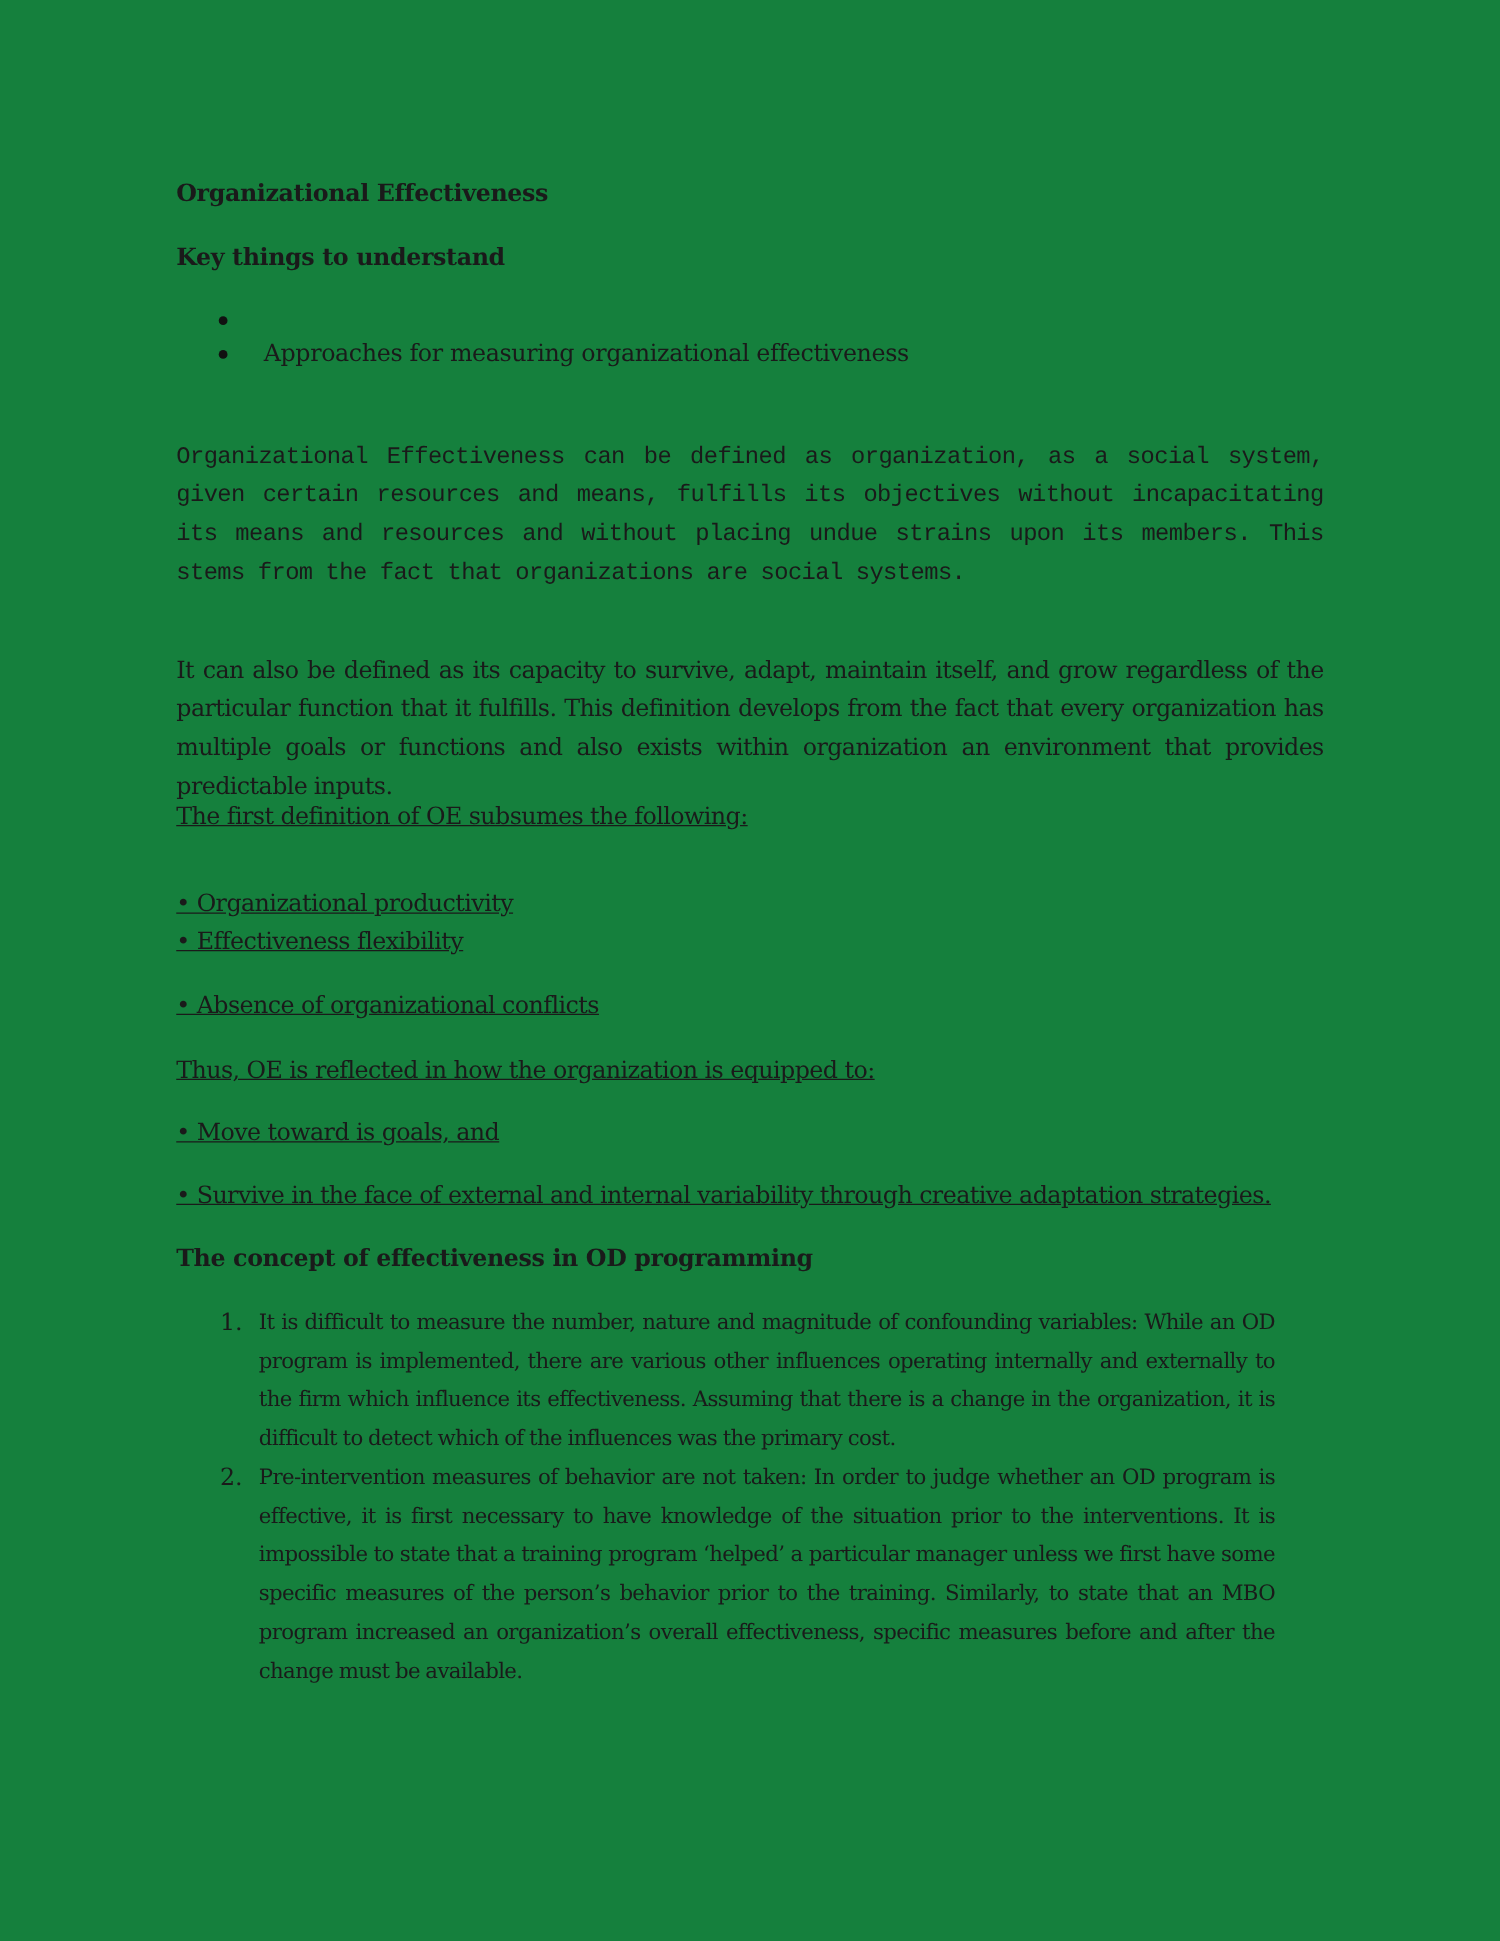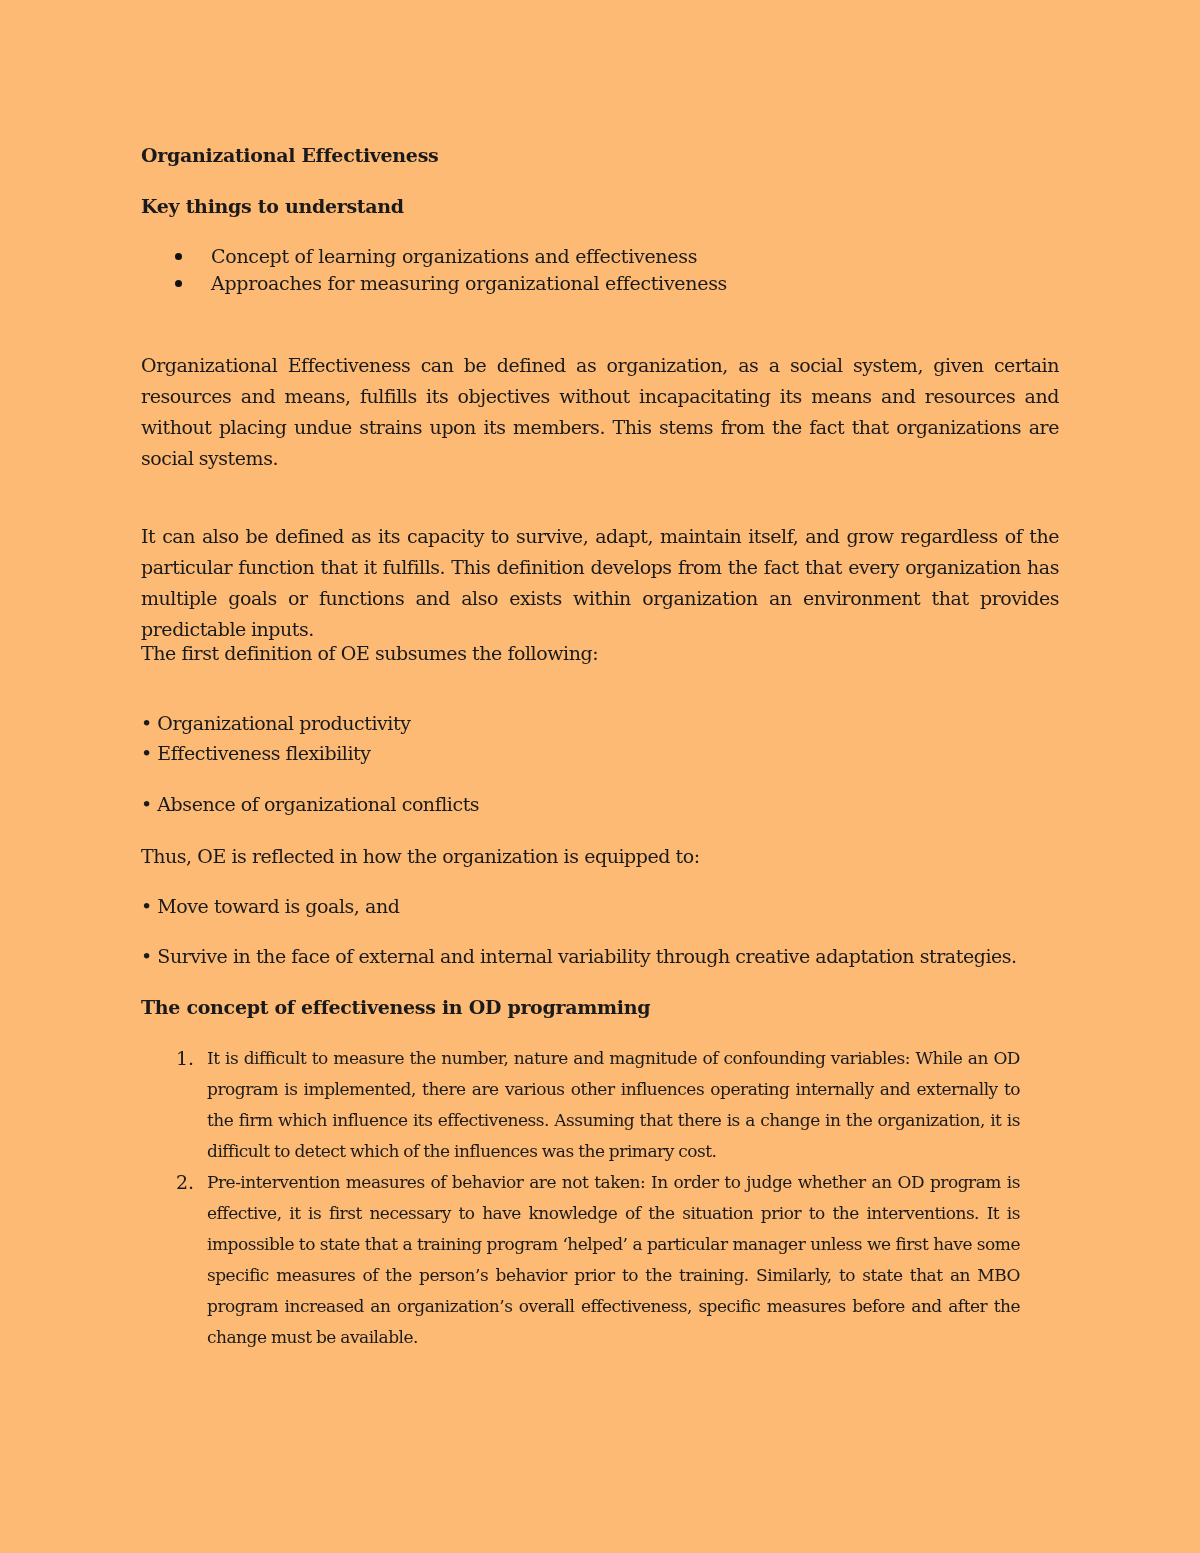--- a/index.html
+++ b/index.html
@@ -1,48 +1,48 @@
 <!DOCTYPE html>
 <html><head>
 <meta charset="utf-8">
 <style>
   html, body { margin: 0; padding: 0; background: #ffffff; }
   body { width: 1200px; height: 1553px; position: relative; overflow: hidden; }
   .page {
     position: absolute; left: 0; top: 0; width: 1200px; height: 1553px;
-    background: #fdba74; color: #1a1a1a;
+    background: #15803d; color: #1a1a1a;
     font-family: "DejaVu Serif", "Liberation Serif", serif;
   }
   .content { position: absolute; left: 141px; top: 0; width: 918px; }
   .h { position: absolute; left: 0; font-weight: bold; font-size: 19px; letter-spacing: -0.3px; white-space: nowrap; }
   .bullets { position: absolute; left: 0; top: 243px; margin: 0; padding: 0; list-style: none; }
   .bullets li { position: relative; height: 27px; line-height: 27px; font-size: 19px; padding-left: 70px; white-space: nowrap; letter-spacing: -0.3px; }
   .bullets li .dot { position: absolute; left: 34px; top: 10px; width: 7px; height: 7px; border-radius: 50%; background: #111; }
   .para { position: absolute; left: 0; width: 918px; font-size: 19px; line-height: 31px; text-align: justify; letter-spacing: -0.45px; word-spacing: -0.5px; }
-  .line { position: absolute; left: 0; font-size: 19px; white-space: nowrap; letter-spacing: -0.45px; }
+  .line { position: absolute; left: 0; font-size: 19px; white-space: nowrap; letter-spacing: -0.45px; text-decoration: underline; }
   .numlist { position: absolute; left: 0; width: 918px; }
   .numitem { position: relative; }
   .numitem .num { position: absolute; left: 35px; top: 0; font-size: 19px; line-height: 31px; }
   .numitem .txt { margin-left: 66px; width: 813px; font-size: 17px; line-height: 31px; text-align: justify; letter-spacing: -0.5px; word-spacing: -0.5px; }
 </style>
 </head>
 <body>
 
 <div class="page">
   <div class="content">
 
     <div class="h" style="top:144px;">Organizational Effectiveness</div>
     <div class="h" style="top:195px;">Key things to understand</div>
 
     <ul class="bullets">
-      <li><span class="dot"></span><span>Concept of learning organizations and effectiveness</span></li>
+      <li><span class="dot"></span></li>
       <li><span class="dot"></span><span>Approaches for measuring organizational effectiveness</span></li>
     </ul>
 
-    <div class="para" style="top:350px;">Organizational Effectiveness can be defined as organization, as a social system, given certain resources and means, fulfills its objectives without incapacitating its means and resources and without placing undue strains upon its members. This stems from the fact that organizations are social systems.</div>
+    <div class="para" style="top:350px;font-family:Liberation Mono, monospace;">Organizational Effectiveness can be defined as organization, as a social system, given certain resources and means, fulfills its objectives without incapacitating its means and resources and without placing undue strains upon its members. This stems from the fact that organizations are social systems.</div>
     <div class="para" style="top:521px;">It can also be defined as its capacity to survive, adapt, maintain itself, and grow regardless of the particular function that it fulfills. This definition develops from the fact that every organization has multiple goals or functions and also exists within organization an environment that provides predictable inputs.</div>
 
     <div class="line" style="top:642px;">The first definition of OE subsumes the following:</div>
     <div class="line" style="top:712px;">• Organizational productivity</div>
     <div class="line" style="top:742px;">• Effectiveness flexibility</div>
     <div class="line" style="top:793px;">• Absence of organizational conflicts</div>
 
     <div class="line" style="top:845px;">Thus, OE is reflected in how the organization is equipped to:</div>
     <div class="line" style="top:895px;">• Move toward is goals, and</div>
     <div class="line" style="top:945px;">• Survive in the face of external and internal variability through creative adaptation strategies.</div>

